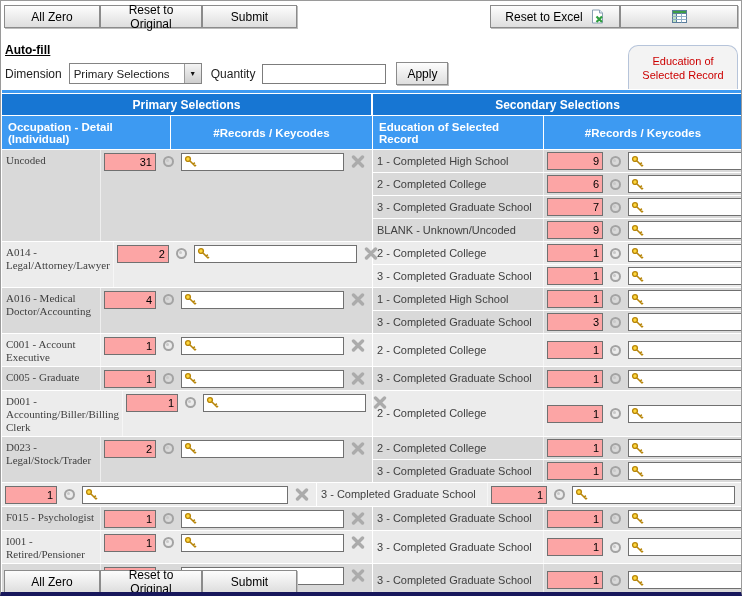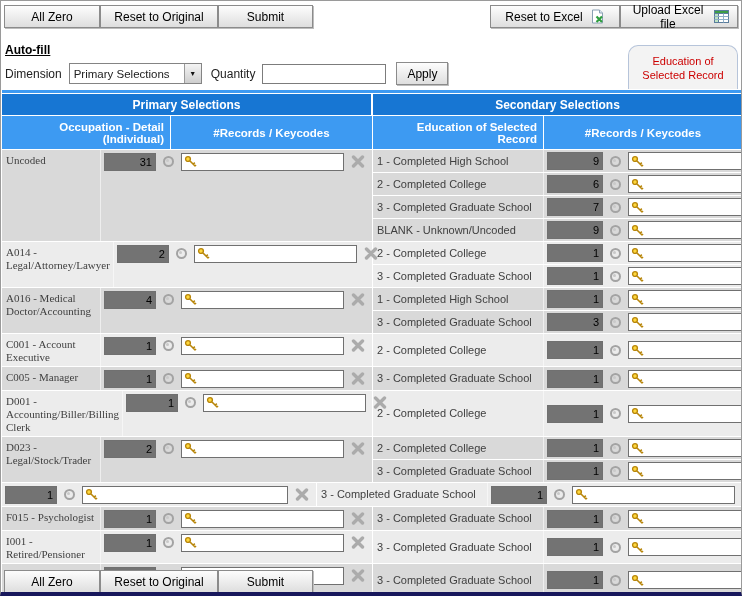--- a/index.html
+++ b/index.html
@@ -8,21 +8,21 @@
   .page { position:relative; width:742px; height:596px; background:#fff;
           border:1px solid #9a9a9a; border-bottom:4px solid var(--bottom-bar-navy,#17175c); overflow:hidden; }
 
   
   .btn { height:23px; display:inline-flex; align-items:center; justify-content:center; gap:7px;
          background:linear-gradient(#fdfdfd,#dedede); border:1px solid #8b8b8b;
          box-shadow:1px 1px 0 #bdbdbd; font-size:12px; color:#000; padding:0 8px; cursor:default; }
   .toolbar { position:absolute; left:3px; right:3px; display:flex; }
   .toolbar-top { top:4px; }
   .toolbar-bottom { top:569px; }
-  .w-allzero { width:96px; } .w-reset { width:118px; } .w-submit { width:95px; }
+  .w-allzero { width:96px; } .w-reset { width:102px; } .w-submit { width:95px; }
   .w-export { width:130px; } .w-upload { width:118px; }
   .spacer { flex:1; }
 
   
   .autofill-title { position:absolute; top:42px; left:4px; font-size:12px; font-weight:bold; color:#000;text-decoration:underline; }
   .autofill-row { position:absolute; top:61px; left:4px; height:23px; display:flex; align-items:center; font-size:12px; color:#222; }
   .select { width:133px; height:21px; margin-left:7px; background:#fff; border:1px solid #848484;
             display:flex; align-items:center; font-size:11.5px; padding-left:4px; }
   .select-arrow { margin-left:auto; width:17px; height:19px; background:linear-gradient(#f4f4f4,#cecece);
             border-left:1px solid #9a9a9a; display:flex; align-items:center; justify-content:center;
@@ -39,39 +39,39 @@
 
   
   .grid { position:absolute; top:89px; left:1px; width:740px; font-size:11px;
           border-top:3px solid var(--subheader-blue,#3d9af2);
           border-bottom:2px solid var(--subheader-blue,#3d9af2); }
   .group-header { display:flex; height:22px; background:var(--header-blue,#1776d3); color:#fff;
           font-weight:bold; font-size:12px; border-top:1px solid #fff; }
   .gh-cell { width:371px; display:flex; align-items:center; justify-content:center; border-right:2px solid #fff; }
   .gh-cell:last-child { flex:1; border-right:none; }
   .sub-header { display:flex; height:35px; background:var(--subheader-blue,#3d9af2); color:#fff;
-          font-weight:bold; font-size:11.5px; text-align:right; border-top:1px solid #fff; border-bottom:1px solid #fff; }
+          font-weight:bold; font-size:11.5px; text-align:left; border-top:1px solid #fff; border-bottom:1px solid #fff; }
   .sh-cell { display:flex; align-items:center; justify-content:center; border-right:1px solid #fff; padding:0 6px; }
   .sh-occ { width:169px; } .sh-rec1 { width:202px; } .sh-edu { width:171px; } .sh-rec2 { flex:1; border-right:none; }
 
   .group-row { display:flex; }
   .group-row.dark  { background:var(--stripe-dark,#d9d9d9); }
   .group-row.light { background:var(--stripe-light,#ececec); }
   .group-left { width:371px; display:flex; align-items:flex-start; border-right:1px solid #fff; border-bottom:1px solid #fff; }
   .occ-label { width:169px; align-self:stretch; padding:4px 3px 2px 4px; color:#404040;
                border-right:1px solid rgba(255,255,255,.55); line-height:13px;font-family:Liberation Serif, serif; }
   .left-ctrl-row { flex:1; height:23px; display:flex; align-items:center; }
   .group-right { flex:1; display:flex; flex-direction:column; }
   .sub-row { flex:1; min-height:23px; display:flex; align-items:stretch; border-bottom:1px solid #fff; }
   .edu-label { width:171px; display:flex; align-items:center; padding-left:4px; color:#404040;
                border-right:1px solid rgba(255,255,255,.55); line-height:13px; }
   .sub-ctrl-wrap { flex:1; display:flex; align-items:center; }
 
   .ctrl { flex:1; display:flex; align-items:center; gap:7px; padding:0 7px 0 3px; }
-  .num-input { width:52px; height:18px; border:1px solid #707070; text-align:right; font-size:11px; padding-right:3px; background:#737373; }
+  .num-input { width:52px; height:18px; border:1px solid #707070; text-align:right; font-size:11px; padding-right:3px; background:#fca5a5; }
   .ctrl.right .num-input { width:56px; }
   .keybox { flex:1; height:18px; background:#fff; border:1px solid #707070; display:flex; align-items:center; padding:0 2px; gap:2px; }
   .key-input { flex:1; min-width:8px; height:14px; border:none; outline:none; font-size:11px; background:transparent; }
   .refresh-icon { width:11px; height:11px; min-width:11px; border-radius:50%; border:2px solid #a3a3a3; position:relative; }
   .refresh-icon::after { content:''; position:absolute; left:1px; top:1px; width:3px; height:3px; background:#c9c9c9; border-radius:50%; }
 
   svg { display:block; }
 </style>
 </head>
 <body>
@@ -87,21 +87,20 @@
       <span>Reset to Excel</span>
       <span>
         <svg width="15" height="15" viewBox="0 0 15 15">
           <path d="M2.5 1h7l3 3v10h-10z" fill="#ffffff" stroke="#8aa0b4"></path>
           <path d="M9.5 1v3h3" fill="#dfe9f2" stroke="#8aa0b4"></path>
           <path d="M6.5 7.5 L12 13 M12 7.5 L6.5 13" stroke="#2e9e3e" stroke-width="2.2"></path>
         </svg>
       </span>
     </button>
     <button class="btn w-upload">
-      <span>Upload Excel file</span>
       <span>
         <svg width="15" height="15" viewBox="0 0 15 15">
           <rect x="0.5" y="1.5" width="14" height="12" fill="#ffffff" stroke="#5a7d9c"></rect>
           <rect x="0.5" y="1.5" width="14" height="3" fill="#3c9e46" stroke="#5a7d9c"></rect>
           <rect x="0.5" y="4.5" width="4" height="9" fill="#bfe3c4" stroke="#5a7d9c"></rect>
           <path d="M0.5 7.5h14 M0.5 10.5h14 M9.5 4.5v9" stroke="#8fb0c9"></path>
         </svg>
       </span>
     </button>
   </div>
@@ -419,21 +418,21 @@
     </span>
 
   </span>
 </div>
   </div>
 </div>
   </div>
 
   <div class="group-row dark">
     <div class="group-left">
-      <div class="occ-label">C005 - Manager</div>
+      <div class="occ-label">C005 - Graduate</div>
       <div class="left-ctrl-row">
   <span class="ctrl left">
     <input class="num-input" type="text" value="1" style="">
     <span class="refresh-icon"></span>
     <span class="keybox">
       <span>
         <svg width="13" height="13" viewBox="0 0 13 13">
           <circle cx="4" cy="4" r="2.4" fill="#ffd83d" stroke="#b8860b" stroke-width="1.4"></circle>
           <path d="M6 6 L11.3 11.3 M9.2 9.2 l1.6 -1.6 M11 11 l1 -1" stroke="#b8860b" stroke-width="1.6" fill="none"></path>
         </svg>

